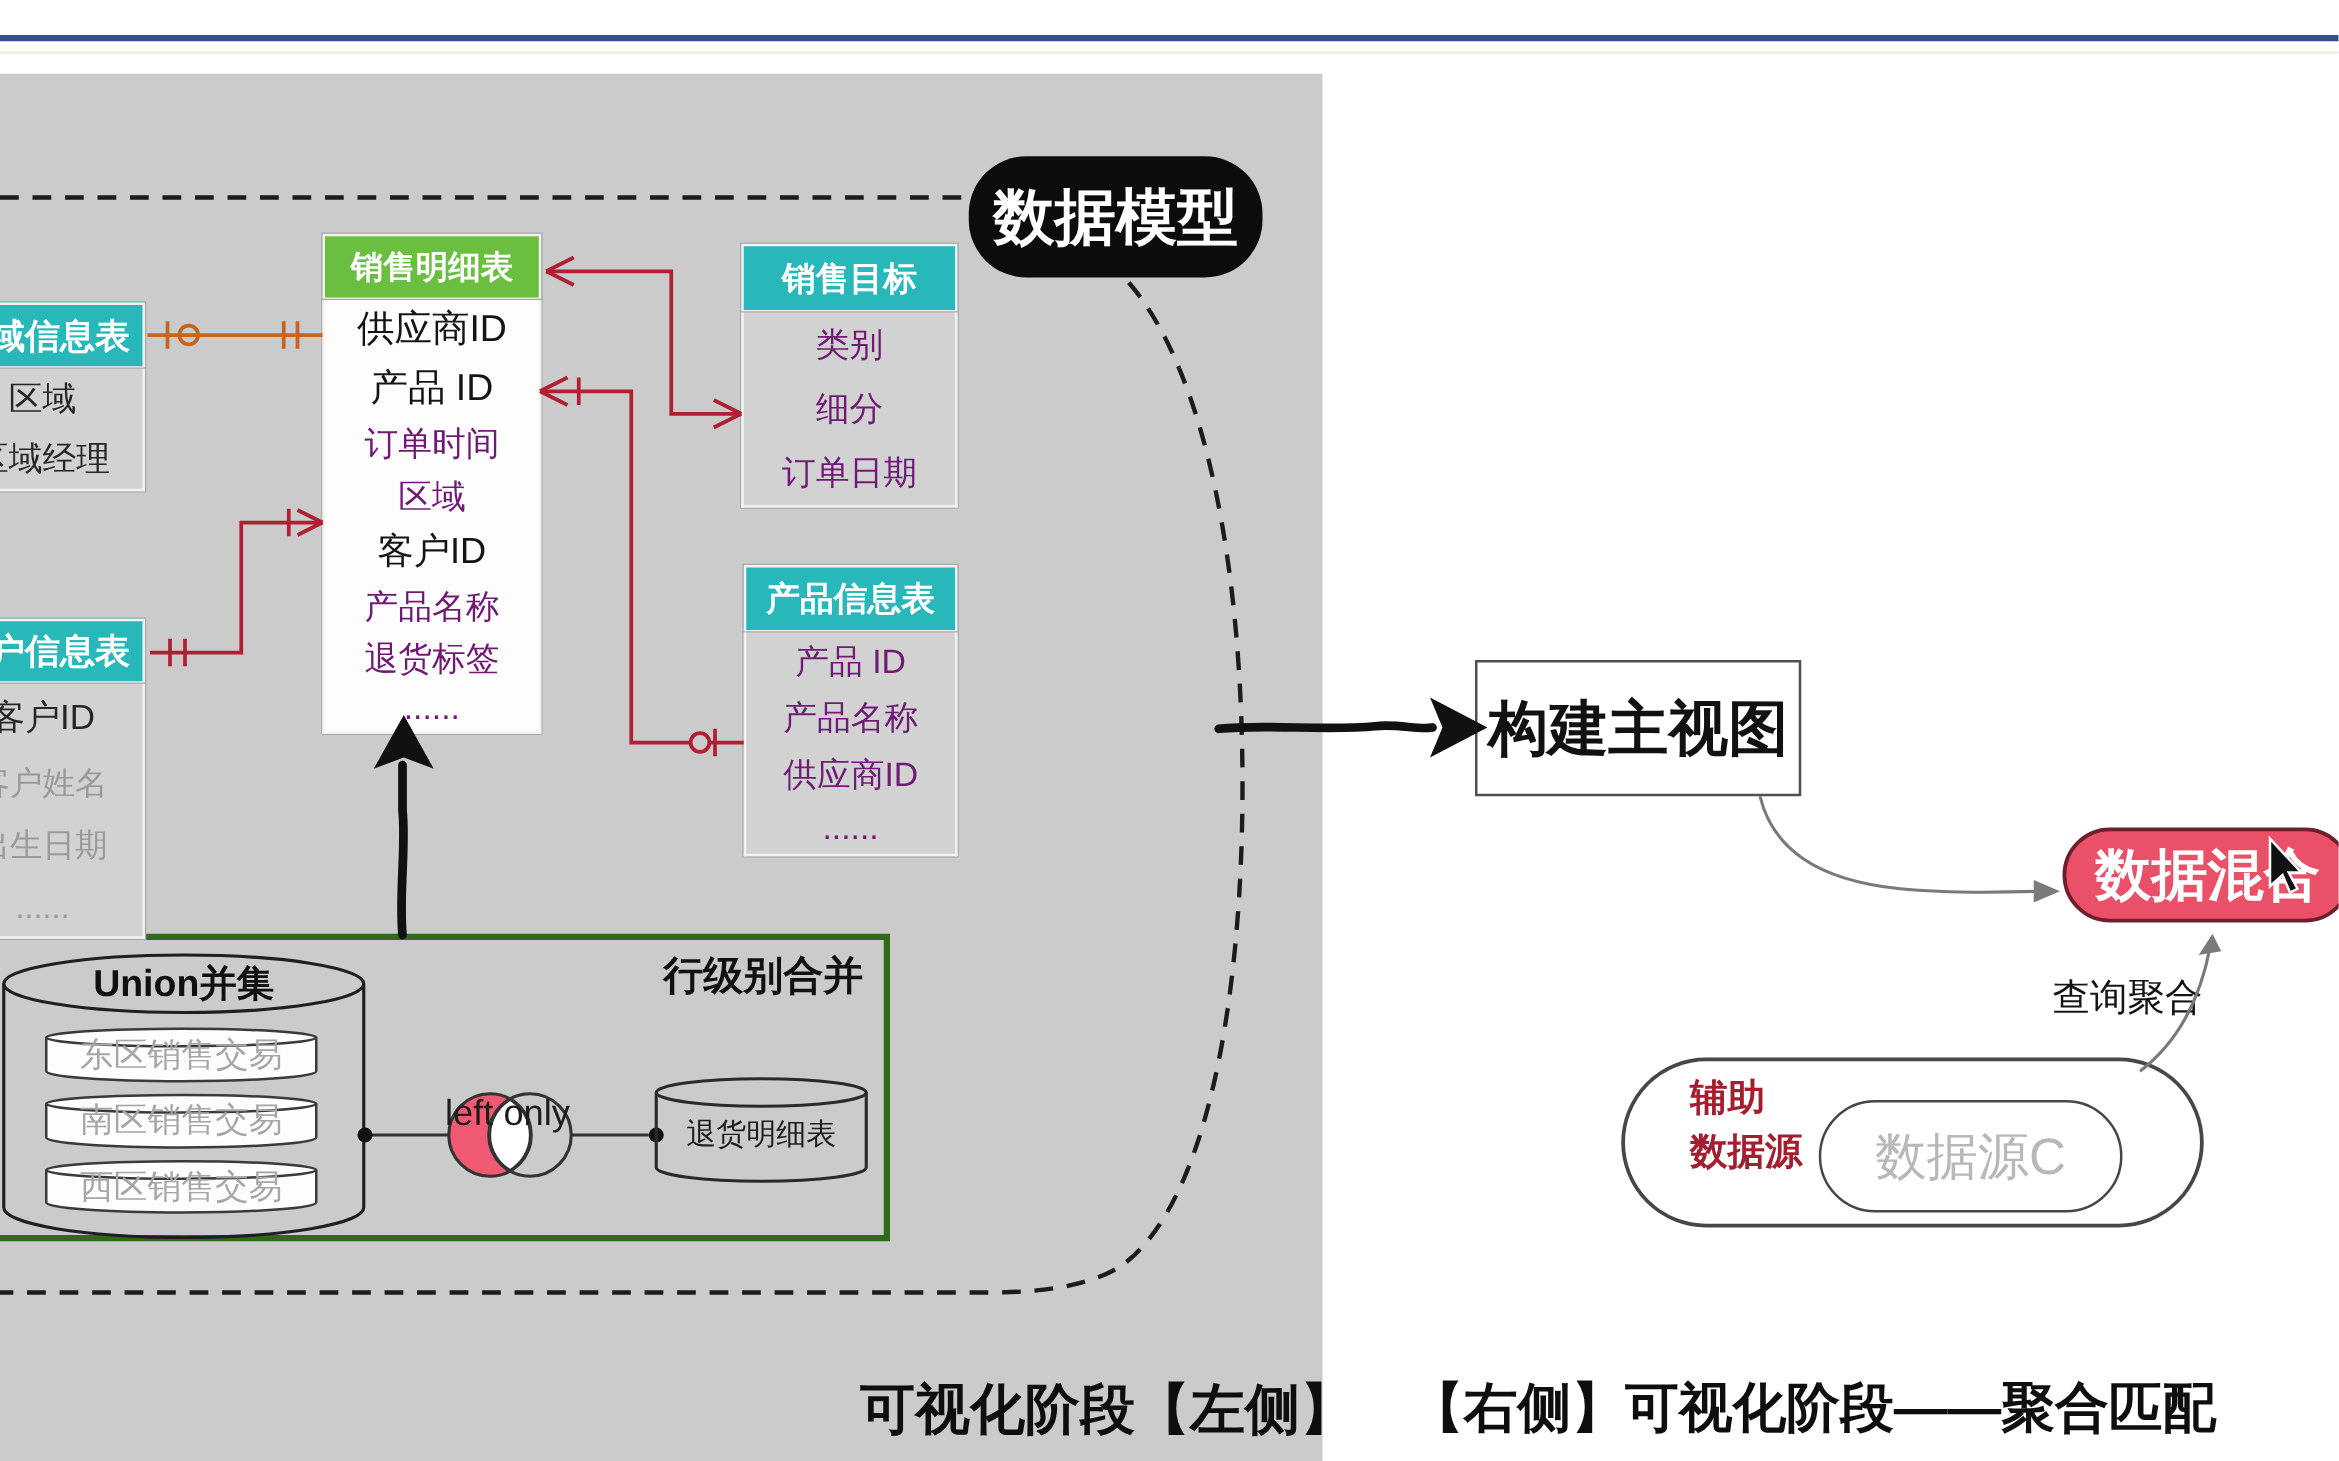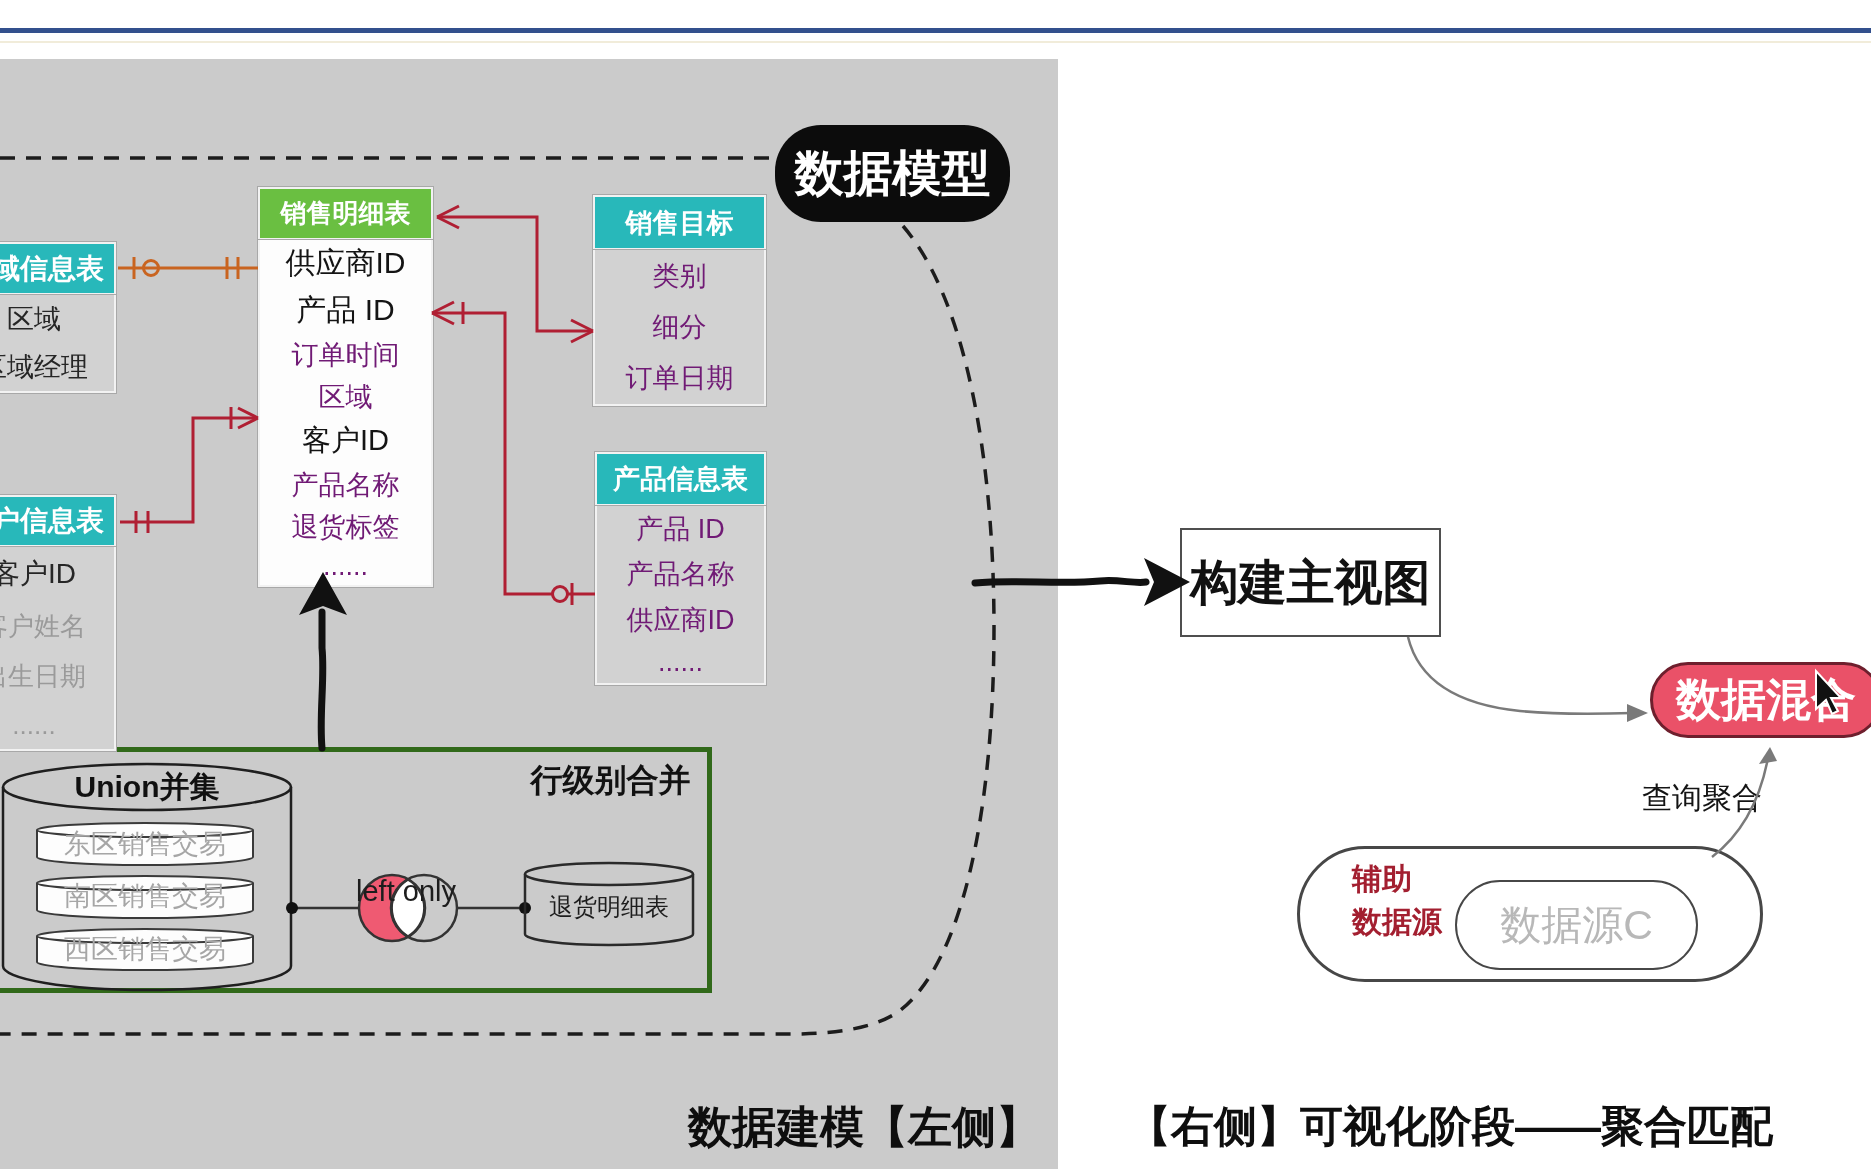--- a/index.html
+++ b/index.html
@@ -152,21 +152,21 @@
 
   <div class="abs" id="lbl-queryagg">查询聚合</div>
 
   <div class="abs" id="stadium-outer"></div>
   <div class="abs" id="lbl-auxsource">
     <div>辅助</div>
     <div>数据源</div>
   </div>
   <div class="abs" id="stadium-inner">数据源C</div>
 
-  <div class="abs caption" id="cap-left">数据建模【左侧】</div>
+  <div class="abs caption" id="cap-left">可视化阶段【左侧】</div>
   <div class="abs caption" id="cap-right">【右侧】可视化阶段——聚合匹配</div>
 
   <svg id="overlay" width="1871" height="1169" viewBox="0 0 1871 1169">
 
     <g stroke="#1c1c1c" stroke-width="3.5" fill="none" stroke-dasharray="15 11">
       <path d="M0,158 H776"></path>
       <path d="M903,226 C965,298 994,455 994,628 C994,798 966,962 898,1012 C868,1032 820,1034 790,1034 H0"></path>
     </g>
 
     <g stroke="#c96420" stroke-width="3" fill="none">

